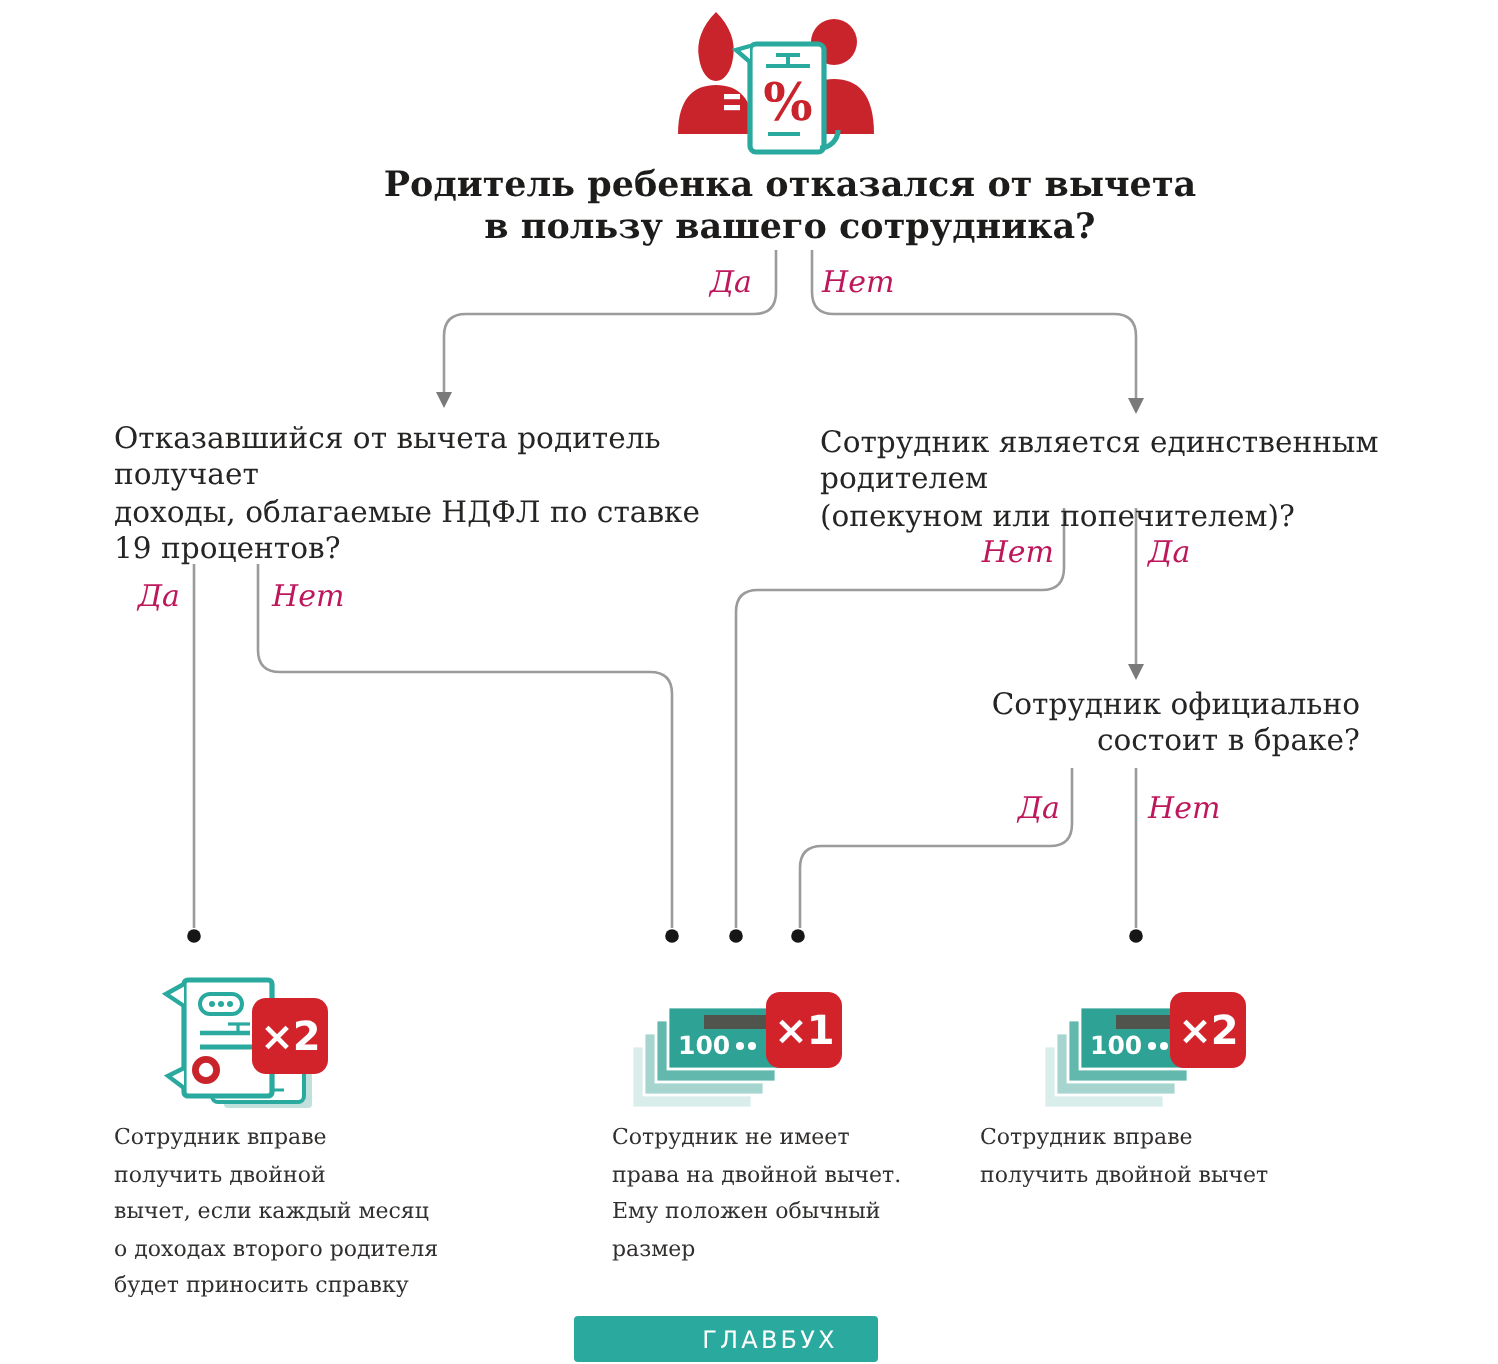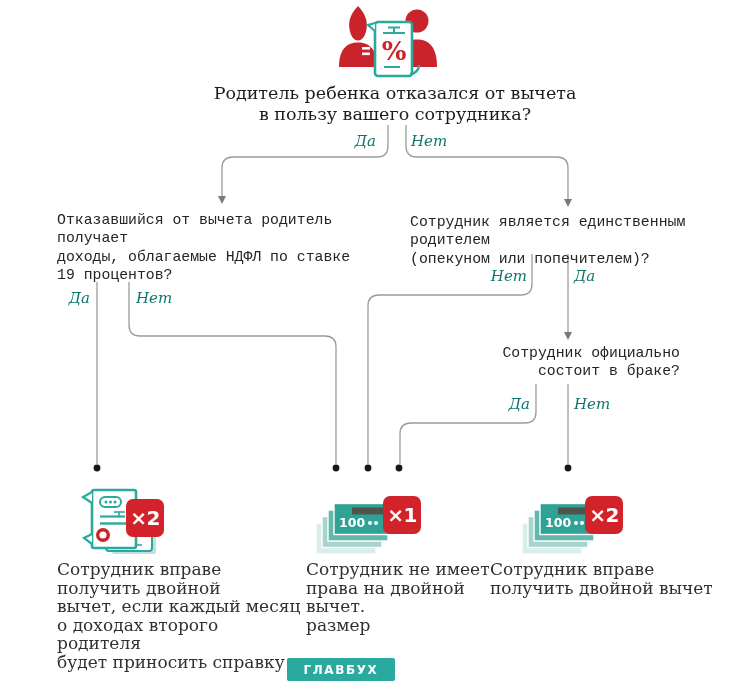--- a/index.html
+++ b/index.html
@@ -3,38 +3,38 @@
 <meta charset="utf-8">
 <style>
   html,body{margin:0;padding:0;background:#fff;}
   #stage{
     position:relative;width:749px;height:682px;background:#ffffff;overflow:hidden;
     font-family:"DejaVu Serif","Liberation Serif",serif;color:#262524;
   }
   .abs{position:absolute;}
   .title{
     width:520px;left:135px;top:83px;text-align:center;
-    font-weight:400;font-size:17.5px;line-height:21px;color:#1d1c1b;
-  }
-  .qtext{font-size:14.8px;line-height:18.3px;color:#262524;font-family:Liberation Mono, monospace;}
+    font-weight:700;font-size:17.5px;line-height:21px;color:#1d1c1b;
+  }
+  .qtext{font-size:14.8px;line-height:18.3px;color:#262524;}
   .qtext.center{text-align:right;}
-  .branch-label{font-style:italic;font-size:15px;color:#0f766e;line-height:16px;}
+  .branch-label{font-style:italic;font-size:15px;color:#be185d;line-height:16px;}
   .right-align{text-align:right;}
-  .outcome-text{font-size:17px;line-height:18.6px;color:#32302f;}
+  .outcome-text{font-size:11px;line-height:18.6px;color:#32302f;}
   .badge{
     position:absolute;width:38px;height:38px;background:#d2232a;border-radius:7px;
     color:#ffffff;display:flex;align-items:center;justify-content:center;
     font-family:"DejaVu Sans","Liberation Sans",sans-serif;font-weight:700;font-size:20px;
     letter-spacing:-0.5px;z-index:5;
   }
   .brand{
     position:absolute;left:287px;top:658px;width:108px;height:23px;background:#2aa99e;
     border-radius:2px;color:#ffffff;display:flex;align-items:center;justify-content:center;
-    font-family:"DejaVu Sans","Liberation Sans",sans-serif;font-weight:700;font-size:12px;
-    letter-spacing:1.6px;z-index:5;
+    font-family:"DejaVu Sans","Liberation Sans",sans-serif;font-weight:400;font-size:12px;
+    letter-spacing:1.6px;z-index:5;padding-left:44px;
   }
   svg{display:block;}
   .connectors{position:absolute;left:0;top:0;z-index:1;}
   .icon-svg{position:absolute;z-index:2;}
   .txt{position:absolute;z-index:3;}
 </style>
 </head>
 <body>
 
 <div id="stage">
@@ -177,20 +177,21 @@
     <div>Сотрудник вправе</div>
     <div>получить двойной</div>
     <div>вычет, если каждый месяц</div>
     <div>о доходах второго родителя</div>
     <div>будет приносить справку</div>
   </div>
 
   <div class="abs txt outcome-text" style="left:306px;top:560px;width:210px;">
     <div>Сотрудник не имеет</div>
     <div>права на двойной вычет.</div>
+    <div>Ему положен обычный</div>
     <div>размер</div>
   </div>
 
   <div class="abs txt outcome-text" style="left:490px;top:560px;width:230px;">
     <div>Сотрудник вправе</div>
     <div>получить двойной вычет</div>
   </div>
 
   <div class="brand">ГЛАВБУХ</div>
 

